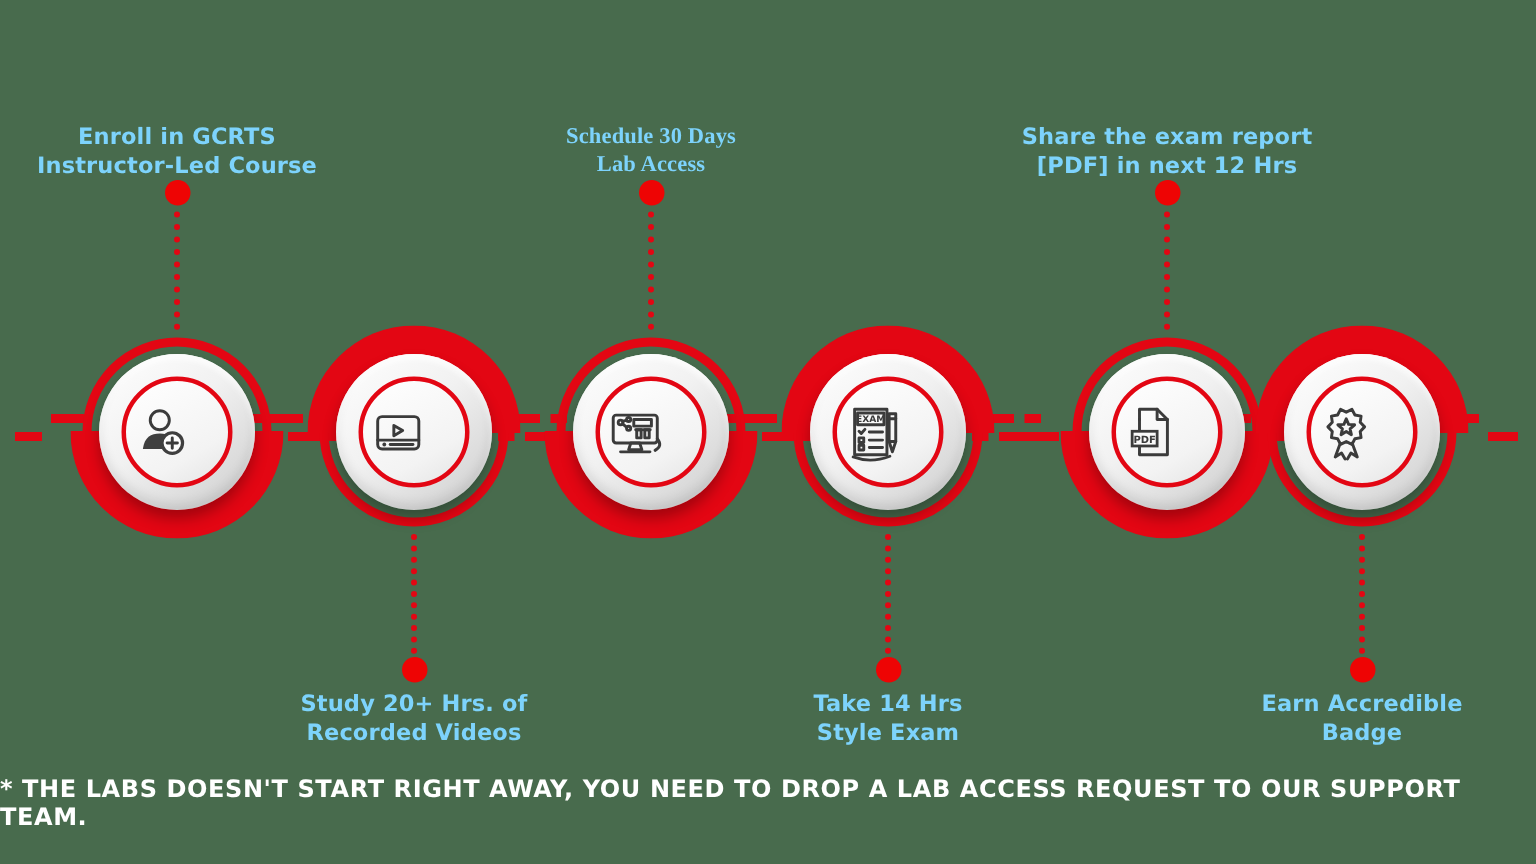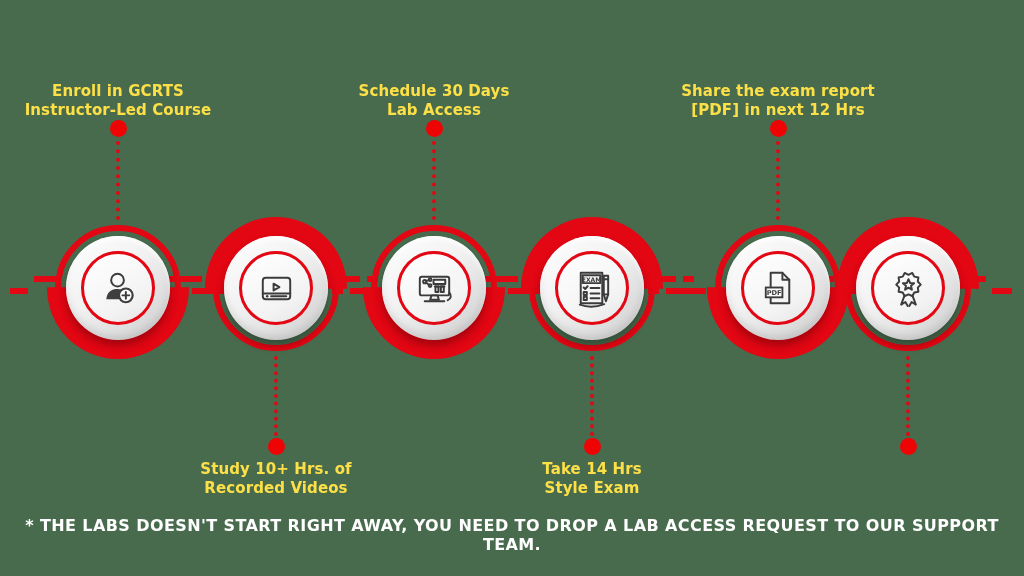--- a/index.html
+++ b/index.html
@@ -7,21 +7,21 @@
     position:relative;width:1024px;height:576px;overflow:hidden;
     background:#486b4d;
     font-family:"DejaVu Sans","Liberation Sans",sans-serif;
   }
   
   .seg{position:absolute;height:6px;background:#e30613;}
   
   .step{position:absolute;top:0;width:220px;height:576px;}
   .label{
     position:absolute;left:0;width:220px;text-align:center;
-    color:#fde047;font-size:15px;line-height:19px;font-weight:700;
+    color:#7dd3fc;font-size:15px;line-height:19px;font-weight:700;
     white-space:pre-line;letter-spacing:.1px;
   }
   .label.above{top:82px;}
   .label.below{top:460px;}
   .tdot{
     position:absolute;left:50%;width:17px;height:17px;margin-left:-8.5px;
     background:#ee0404;border-radius:50%;
   }
   .tdot.above{top:120px;}
   .tdot.below{top:438px;}
@@ -38,29 +38,29 @@
   .crescent.top{clip-path:inset(0 0 49.5% 0);}
   .ring{position:absolute;inset:5px;border-radius:50%;border:6px solid #e30613;}
   .whitedisc{
     position:absolute;inset:16px;border-radius:50%;
     background:linear-gradient(140deg,#ffffff 0%,#f1f1f1 45%,#cccccc 100%);
     box-shadow:0 6px 9px rgba(0,0,0,.28), inset 0 -4px 7px rgba(0,0,0,.10), inset 0 3px 4px #ffffff;
   }
   .innerring{
     position:absolute;inset:31px;border-radius:50%;border:3px solid #e30613;
     background:linear-gradient(150deg,#ffffff 0%,#f3f3f3 70%,#e4e4e4 100%);
-    display:flex;align-items:center;justify-content:center;box-sizing:border-box;
+    display:flex;align-items:center;box-sizing:border-box;
   }
   .innerring svg{width:47px;height:47px;}
   .ic{fill:none;stroke:#3b3b3b;stroke-width:2;stroke-linecap:round;stroke-linejoin:round;}
   .icfill{fill:#3f3f3f;stroke:none;}
   .ictext{fill:#3b3b3b;font-weight:700;font-family:"DejaVu Sans",sans-serif;stroke:none;}
   
   .footer{
-    position:absolute;left:0;top:516px;width:1024px;text-align:center;
+    position:absolute;left:0;top:516px;width:1024px;
     color:#ffffff;font-weight:700;font-size:16px;letter-spacing:.4px;
   }
 </style>
 </head>
 <body>
 
 <div id="canvas">
 
   <div>
     <div class="seg" style="left:10px;top:288px;width:18px;"></div>
@@ -125,25 +125,25 @@
           <rect class="ic" x="10" y="13" width="28" height="22" rx="3"></rect>
           <polygon class="ic" points="21,19 27,22.5 21,26" stroke-width="1.8"></polygon>
           <path class="ic" d="M10 29 H38" stroke-width="1.6"></path>
           <circle cx="14.5" cy="32" r="1.3" fill="#3b3b3b" stroke="none"></circle>
           <path class="ic" d="M18.5 32 H34" stroke-width="1.6"></path>
         </svg>
       </div>
     </div>
     <div class="dotline below"></div>
     <div class="tdot below"></div>
-    <div class="label below">Study 10+ Hrs. of
+    <div class="label below">Study 20+ Hrs. of
 Recorded Videos</div>
   </div>
 
-  <div class="step" style="left:324px;">
+  <div class="step" style="left:324px;font-family:Liberation Serif, serif;">
     <div class="label above">Schedule 30 Days
 Lab Access</div>
     <div class="tdot above"></div>
     <div class="dotline above"></div>
     <div class="node">
       <div class="ring"></div>
       <div class="crescent bottom"></div>
       <div class="whitedisc"></div>
       <div class="innerring">
         <svg viewBox="0 0 48 48">
@@ -219,17 +219,19 @@
         <svg viewBox="0 0 48 48">
           <polygon class="ic" stroke-width="1.8" points="36.5,20 33.5,23.1 34.1,27.3 29.9,28.1 27.9,31.9 24,30 20.1,31.9 18.1,28.1 13.9,27.3 14.5,23.1 11.5,20 14.5,16.9 13.9,12.7 18.1,11.9 20.1,8.1 24,10 27.9,8.1 29.9,11.9 34.1,12.7 33.5,16.9"></polygon>
           <polygon class="ic" stroke-width="1.6" points="24,14.5 25.6,18.3 29.7,18.6 26.6,21.3 27.5,25.3 24,23.1 20.5,25.3 21.4,21.3 18.3,18.6 22.4,18.3"></polygon>
           <path class="ic" d="M20 31 L16.5 40.5 L20.8 37.8 L23.2 41.8" stroke-width="1.8"></path>
           <path class="ic" d="M28 31 L31.5 40.5 L27.2 37.8 L24.8 41.8" stroke-width="1.8"></path>
         </svg>
       </div>
     </div>
     <div class="dotline below"></div>
     <div class="tdot below"></div>
+    <div class="label below">Earn Accredible
+Badge</div>
   </div>
 
   <div class="footer">* THE LABS DOESN'T START RIGHT AWAY, YOU NEED TO DROP A LAB ACCESS REQUEST TO OUR SUPPORT TEAM.</div>
 
 </div>
 
 </body></html>

